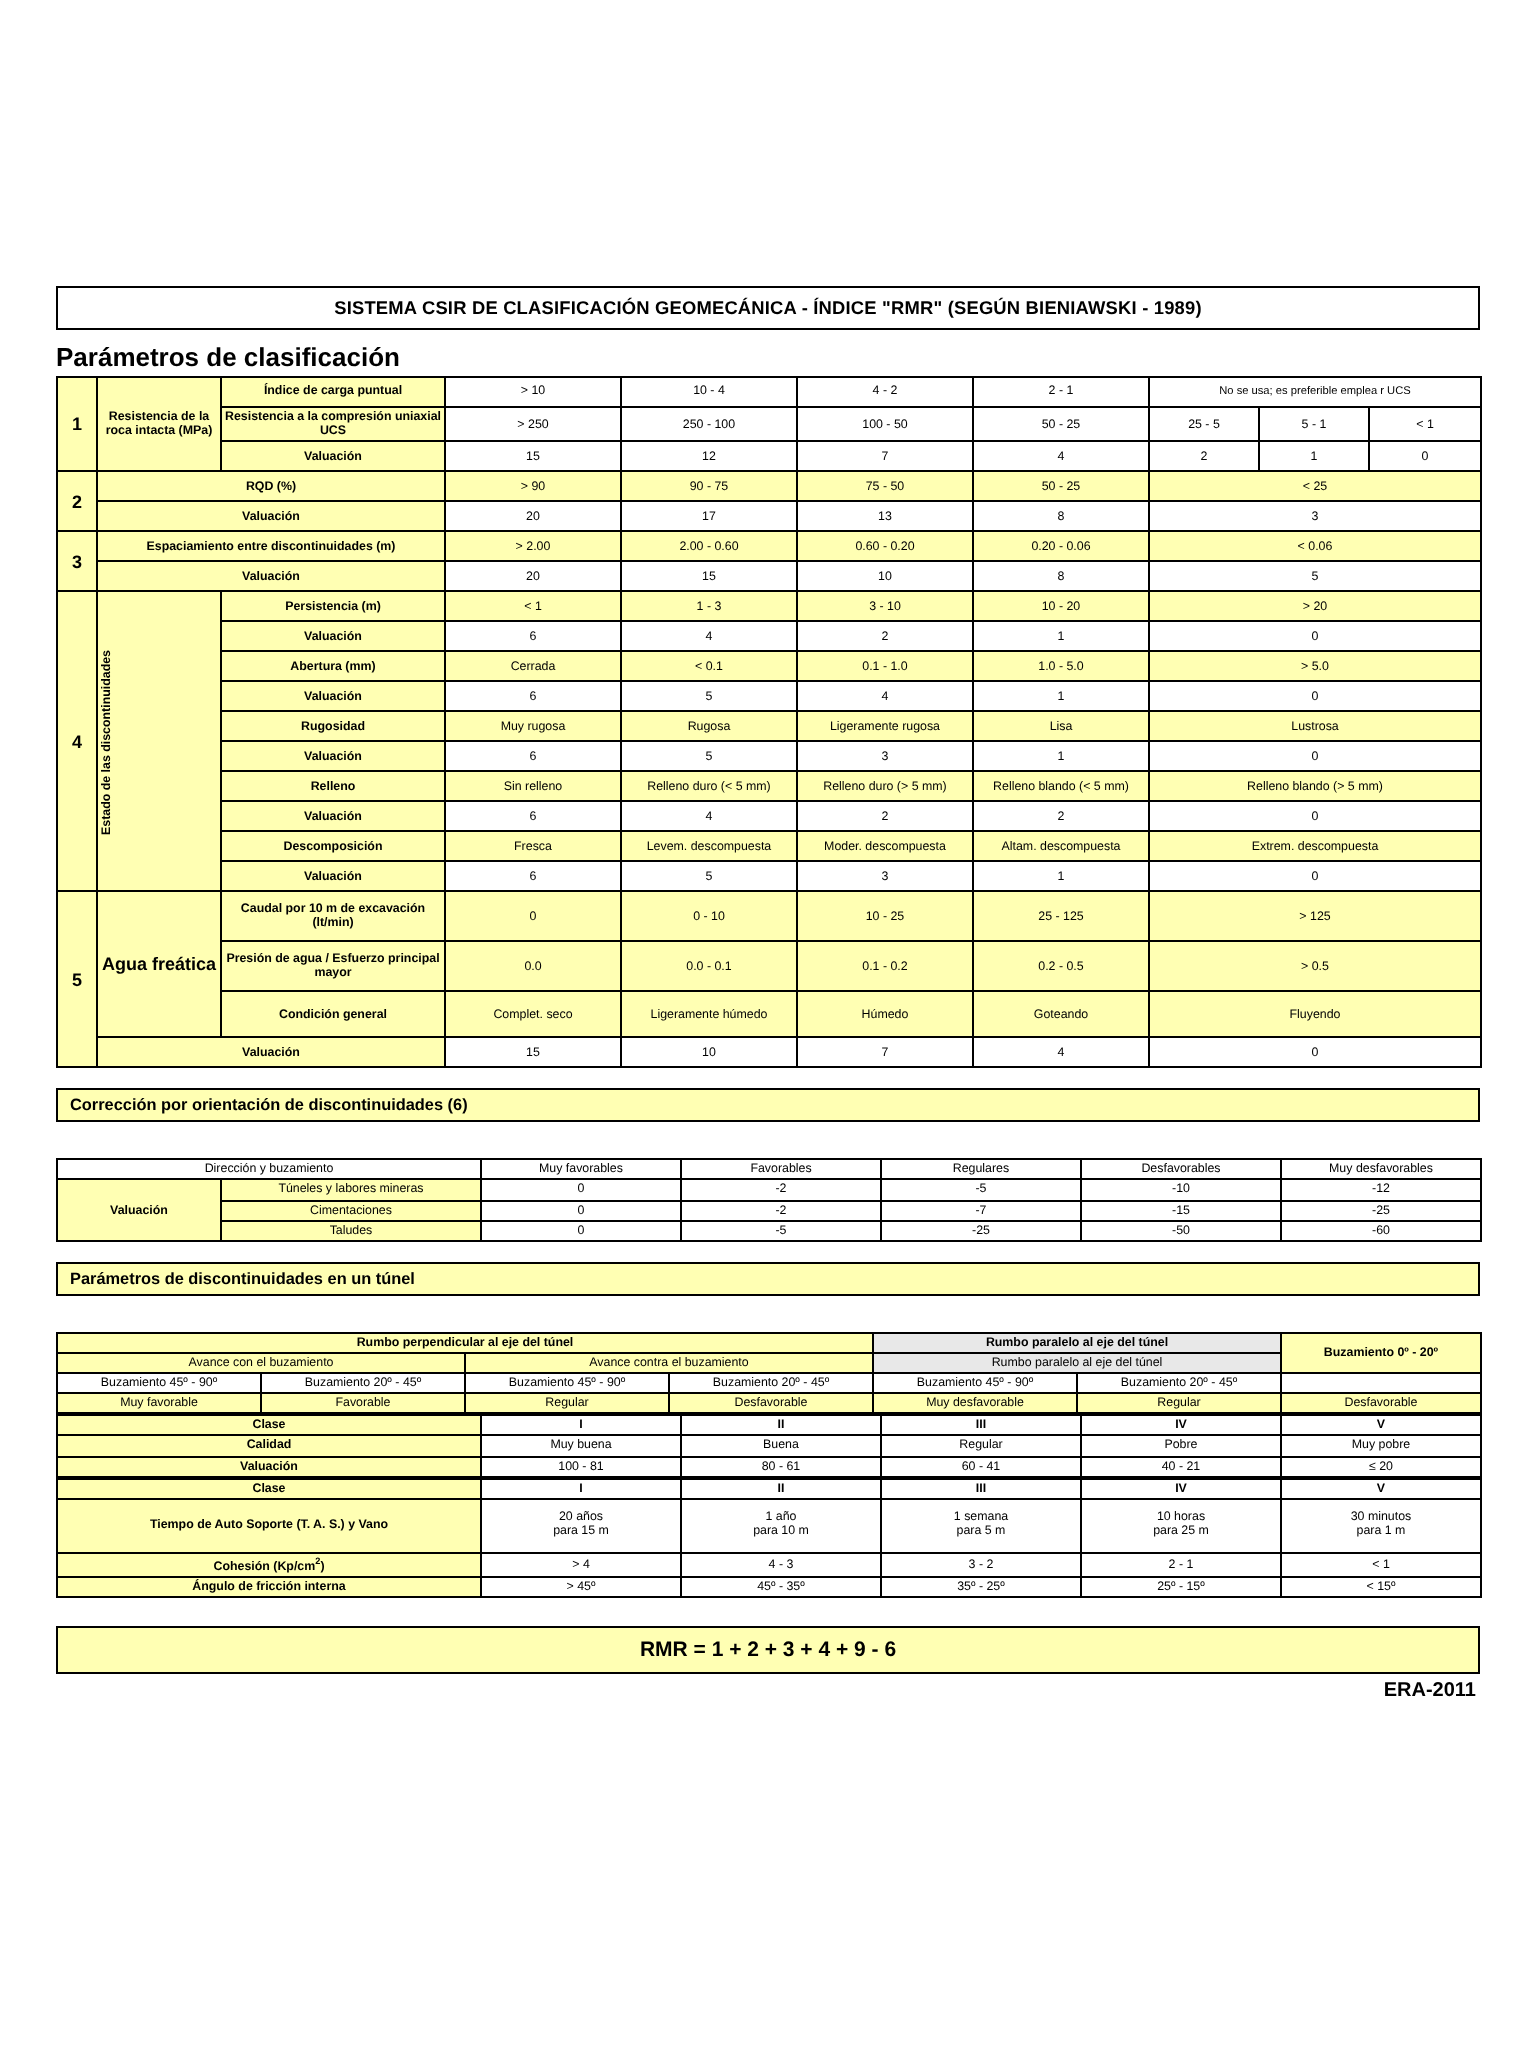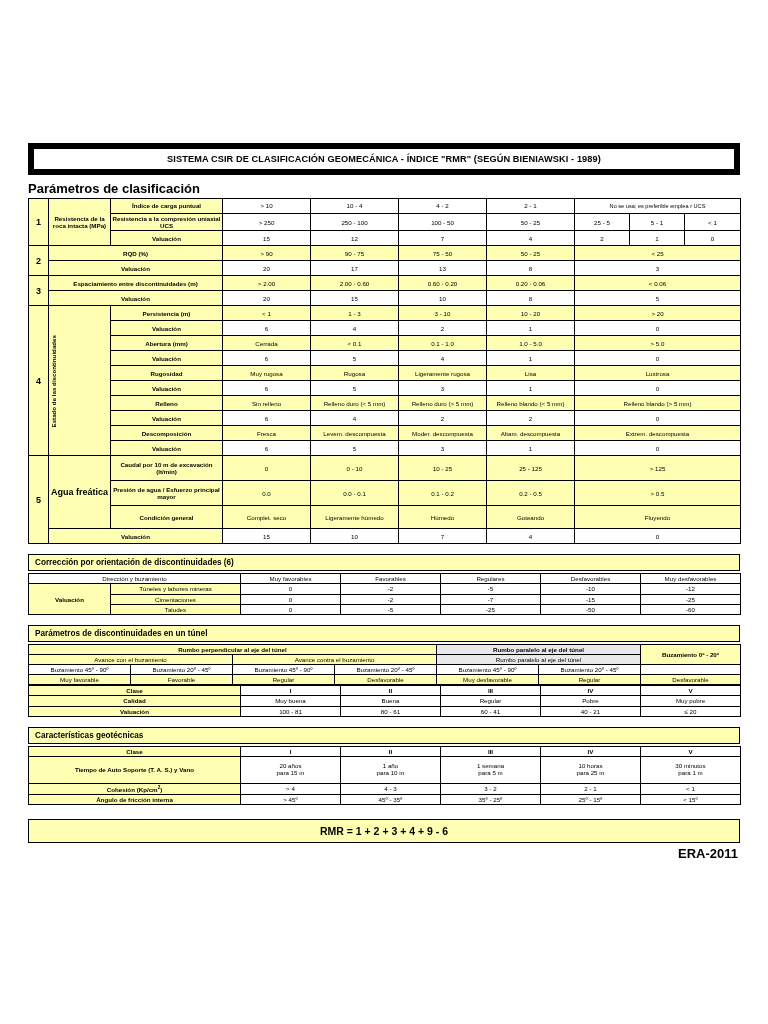--- a/index.html
+++ b/index.html
@@ -28,41 +28,41 @@
   td, th {
     border: 1px solid #000000;
     text-align: center;
     vertical-align: middle;
     font-size: 6.2px;
     line-height: 1.15;
     padding: 1px 1px;
     background: #ffffff;
   }
   .title-bar {
-    border: 6px solid #000000;
+    border: 1px solid #000000;
     text-align: center;
     font-weight: bold;
     font-size: 9.2px;
     padding: 5px 0 5px 0;
     background: #ffffff;
     letter-spacing: 0.1px;
   }
   .section-label {
     font-size: 13px;
     font-weight: bold;
     margin: 6px 0 2px 0;
   }
   .banner {
     border: 1px solid #000000;
     background: #ffffb3;
     font-weight: bold;
     font-size: 8.2px;
     padding: 3px 6px;
     margin-top: 10px;
-    margin-bottom: 2px;
+    margin-bottom: 18px;
   }
   .yl { background: #ffffb3; }
   .ylh { background: #ffffb3; font-weight: bold; }
   .gray { background: #e8e8e8; }
   .b { font-weight: bold; }
   .vert {
     writing-mode: vertical-rl;
     transform: rotate(180deg);
     white-space: nowrap;
     font-size: 6.2px;
@@ -78,21 +78,21 @@
     border: 1px solid #000000;
     background: #ffffb3;
     text-align: center;
     font-weight: bold;
     font-size: 10.5px;
     padding: 5px 0;
     margin-top: 14px;
   }
   .footer {
     text-align: right;
-    font-size: 13px;
+    font-size: 10px;
     font-weight: bold;
     margin-top: 3px;
     padding-right: 2px;
   }
   .t1 td { height: 12px; }
   .sup { font-size: 4.6px; vertical-align: super; }
   .twoline { line-height: 1.05; }
 </style>
 </head>
 <body>
@@ -427,21 +427,20 @@
         <td class="yl b">Valuación</td>
         <td>100 - 81</td>
         <td>80 - 61</td>
         <td>60 - 41</td>
         <td>40 - 21</td>
         <td>≤ 20</td>
       </tr>
     </tbody>
   </table>
 
-  <div class="banner">Características geotécnicas</div>
   <table>
     <colgroup>
       <col style="width:212px">
         <col style="width:100px">
         <col style="width:100px">
       <col style="width:100px">
         <col style="width:100px">
         <col style="width:100px">
     </colgroup>
     <tbody>

